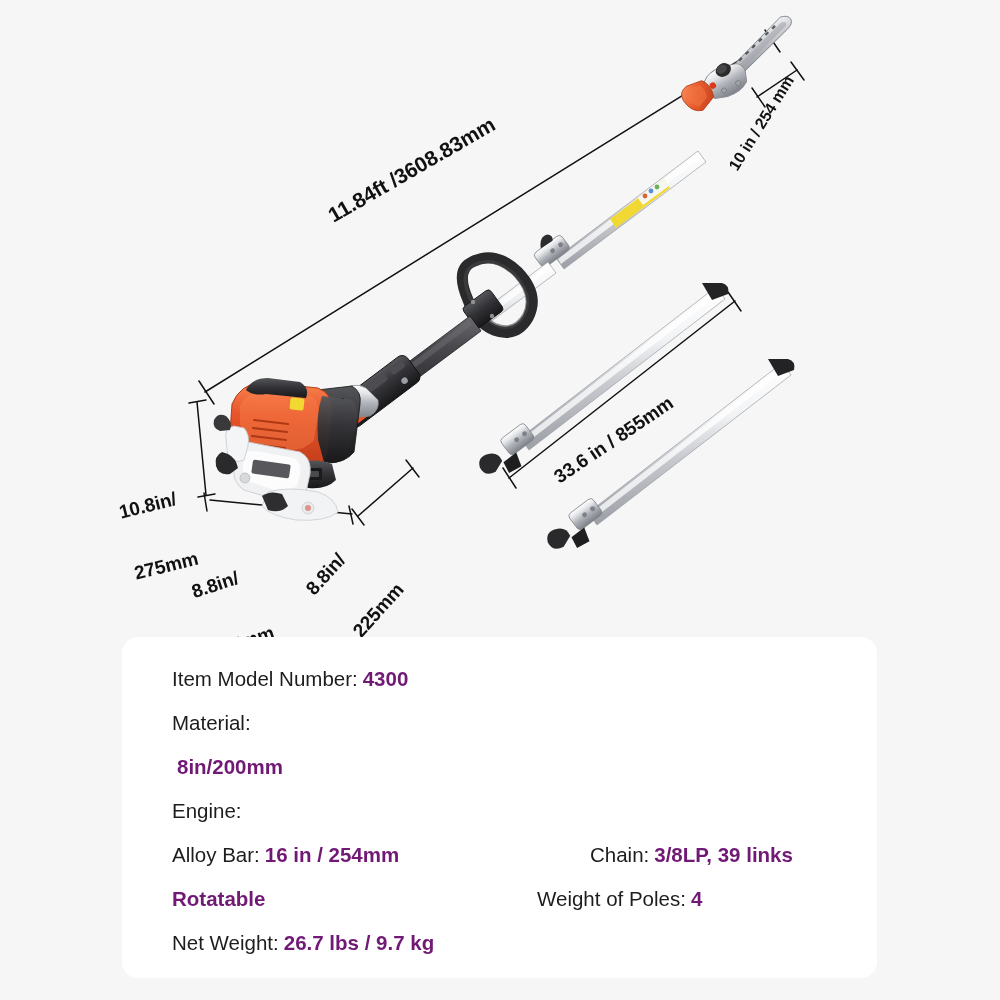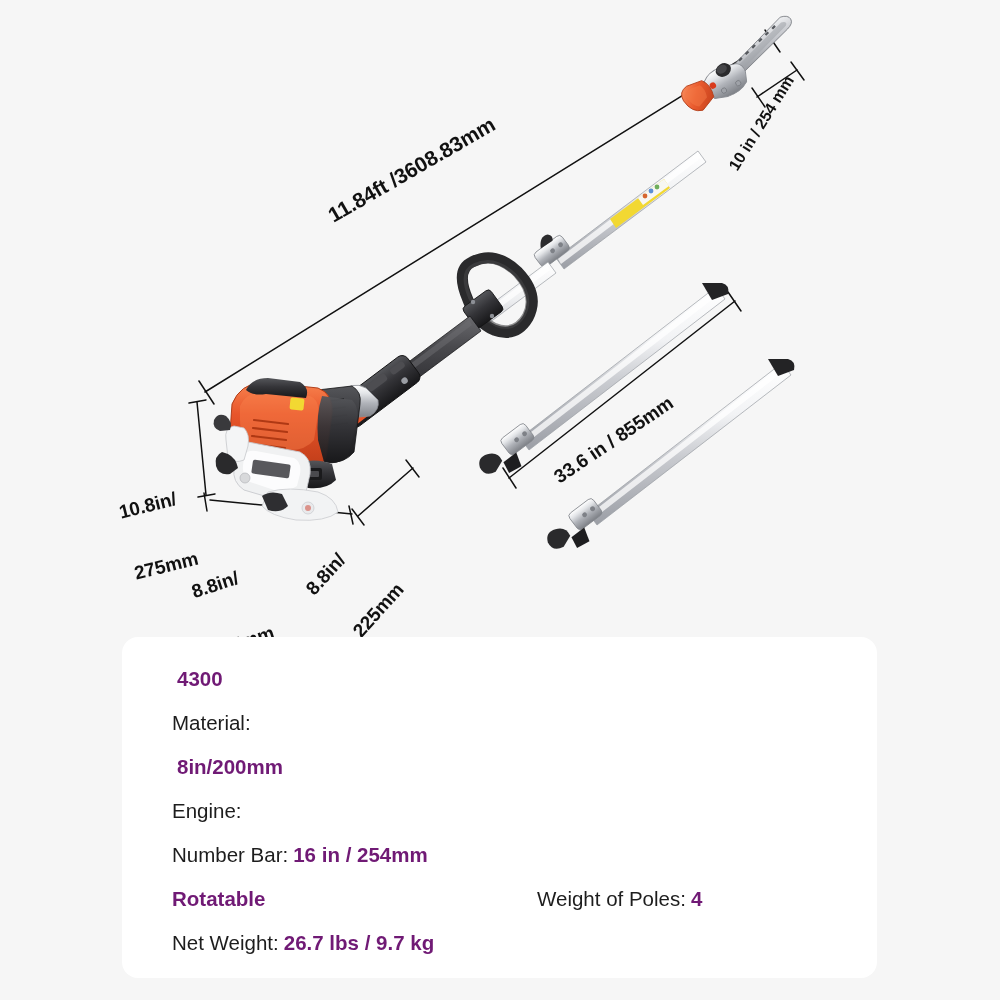--- a/index.html
+++ b/index.html
@@ -339,43 +339,49 @@
       <div>225mm</div>
     </div>
 
     <div class="dim-label" style="left:556px; top:468px; transform:rotate(-34deg); transform-origin:left center; font-size:19px;">33.6 in / 855mm</div>
   </div>
 
   <div id="spec-card">
     <div class="spec-list">
 
       <div class="spec-row">
+        <span class="spec-label">Item Model Number:</span>
         <span class="spec-gap"></span>
         <span class="spec-value">4300</span>
       </div>
 
       <div class="spec-row">
         <span class="spec-label">Material:</span>
         <span class="spec-gap"></span>
       </div>
 
       <div class="spec-row">
         <span class="spec-gap"></span>
         <span class="spec-value">8in/200mm</span>
       </div>
 
       <div class="spec-row">
         <span class="spec-label">Engine:</span>
         <span class="spec-gap"></span>
       </div>
 
       <div class="spec-row">
-        <span class="spec-label">Number Bar:</span>
+        <span class="spec-label">Alloy Bar:</span>
         <span class="spec-gap"></span>
         <span class="spec-value">16 in / 254mm</span>
+        <span class="spec-col2 col2-chain">
+          <span class="spec-label">Chain:</span>
+          <span class="spec-gap"></span>
+          <span class="spec-value">3/8LP, 39 links</span>
+        </span>
       </div>
 
       <div class="spec-row">
         <span class="spec-value">Rotatable</span>
         <span class="spec-col2 col2-poles">
           <span class="spec-label">Weight of Poles:</span>
           <span class="spec-gap"></span>
           <span class="spec-value">4</span>
         </span>
       </div>

